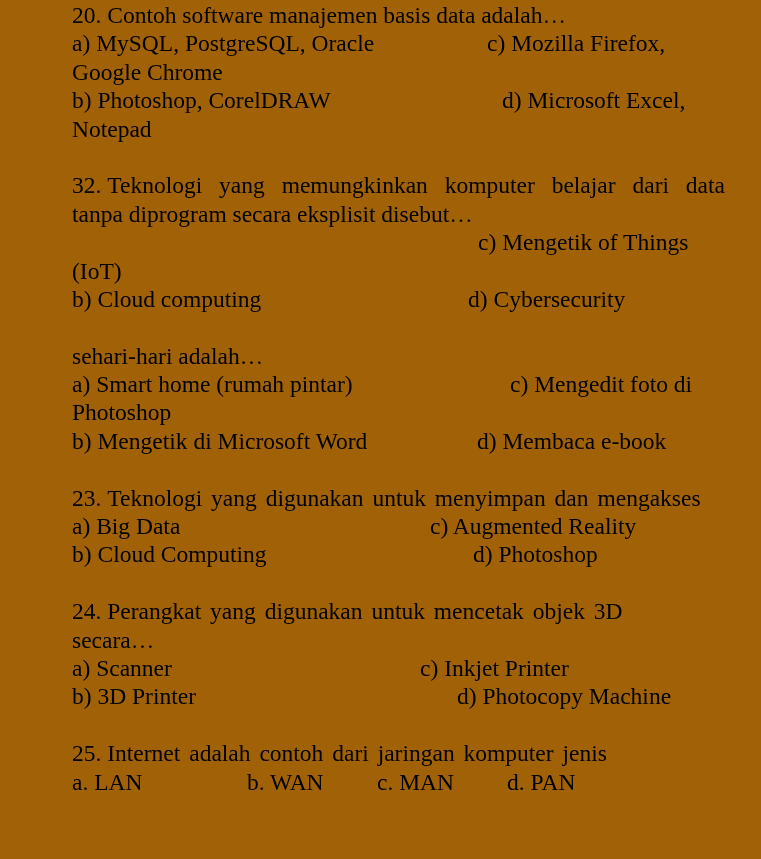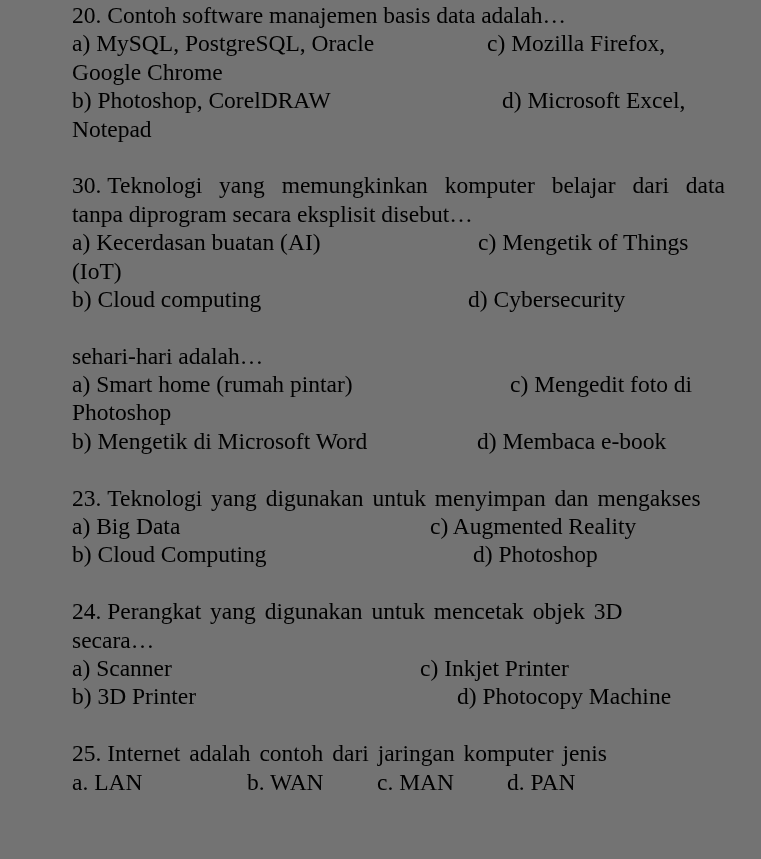--- a/index.html
+++ b/index.html
@@ -6,21 +6,21 @@
     margin: 0;
     padding: 0;
     background: #ffffff;
   }
   .sheet {
     position: relative;
     width: 761px;
     height: 859px;
     box-sizing: border-box;
     padding: 1px 10px 0 72px;
-    background: #737373;
+    background: #a16207;
     color: #000000;
     font-family: "Liberation Serif", "DejaVu Serif", serif;
     font-size: 23.5px;
     line-height: 28.4px;
     overflow: hidden;
   }
   .line {
     height: 28.4px;
     white-space: nowrap;
     position: relative;
@@ -46,23 +46,23 @@
   <section>
     <div class="line"><span class="qnum">20.</span><span>Contoh software manajemen basis data adalah…</span></div>
     <div class="line"><span>a) MySQL, PostgreSQL, Oracle</span><span class="rcol" style="left:415px">c) Mozilla Firefox,</span></div>
     <div class="line"><span>Google Chrome</span></div>
     <div class="line"><span>b) Photoshop, CorelDRAW</span><span class="rcol" style="left:430px">d) Microsoft Excel,</span></div>
     <div class="line"><span>Notepad</span></div>
   </section>
   <div class="blank"></div>
 
   <section>
-    <div class="line ws-a"><span class="qnum">30.</span><span>Teknologi yang memungkinkan komputer belajar dari data</span></div>
+    <div class="line ws-a"><span class="qnum">32.</span><span>Teknologi yang memungkinkan komputer belajar dari data</span></div>
     <div class="line"><span>tanpa diprogram secara eksplisit disebut…</span></div>
-    <div class="line"><span>a) Kecerdasan buatan (AI)</span><span class="rcol" style="left:406px">c) Mengetik of Things</span></div>
+    <div class="line"><span class="rcol" style="left:406px">c) Mengetik of Things</span></div>
     <div class="line"><span>(IoT)</span></div>
     <div class="line"><span>b) Cloud computing</span><span class="rcol" style="left:396px">d) Cybersecurity</span></div>
   </section>
   <div class="blank"></div>
 
   <section>
     <div class="line"><span>sehari-hari adalah…</span></div>
     <div class="line"><span>a) Smart home (rumah pintar)</span><span class="rcol" style="left:438px">c) Mengedit foto di</span></div>
     <div class="line"><span>Photoshop</span></div>
     <div class="line"><span>b) Mengetik di Microsoft Word</span><span class="rcol" style="left:405px">d) Membaca e-book</span></div>

